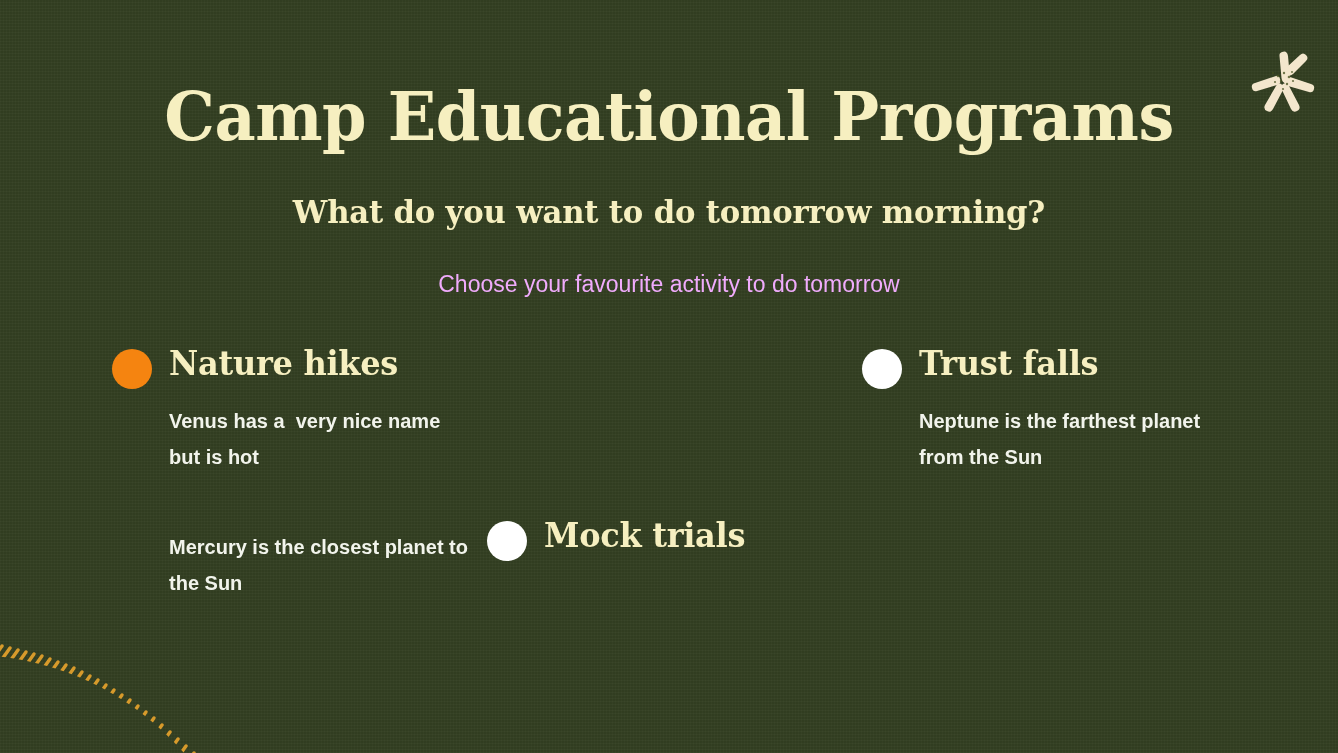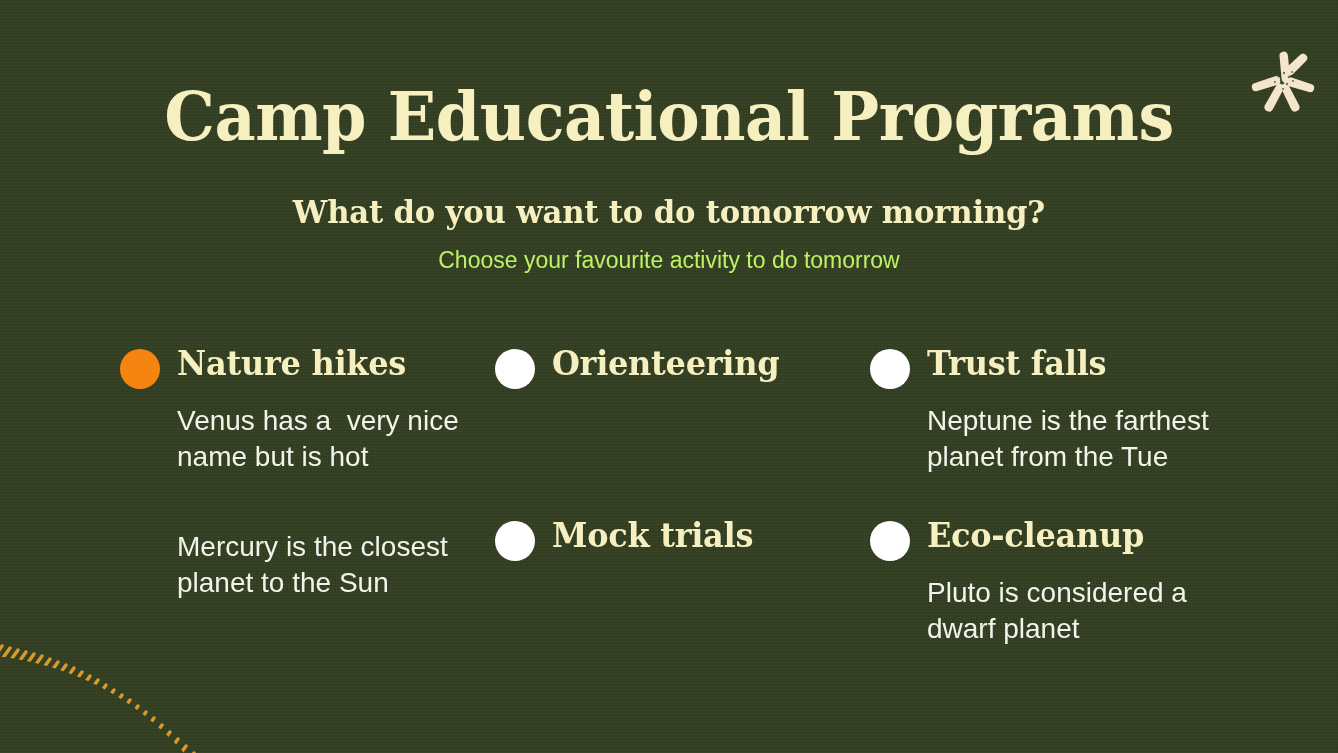--- a/index.html
+++ b/index.html
@@ -55,33 +55,33 @@
     font-weight: 700;
     font-size: 32px;
     line-height: 44px;
     letter-spacing: -0.2px;
     color: #f6efc0;
     transform: scaleX(0.96);
   }
   .caption {
     position: absolute;
     left: 0;
-    top: 244px;
+    top: 268px;
     width: 1338px;
     text-align: center;
     font-size: 23px;
     line-height: 32px;
-    color: #bef264;
+    color: #f0abfc;
     font-weight: 300;
   }
 
   
   .options {
     position: absolute;
-    left: 120px;
+    left: 112px;
     top: 343px;
     width: 1122px;
     display: grid;
     grid-template-columns: 375px 375px 372px;
     grid-template-rows: 172px auto;
   }
   .option { position: relative; padding-right: 18px; }
   .option-head {
     display: flex;
     align-items: flex-start;
@@ -103,23 +103,23 @@
     color: #f6efc0;
     margin-left: 17px;
     letter-spacing: -0.3px;
     transform: scaleX(0.97);
     transform-origin: left center;
     white-space: nowrap;
   }
   .option-desc {
     margin-left: 57px;
     margin-top: 14px;
-    font-size: 28px;
+    font-size: 20px;
     line-height: 36px;
-    font-weight: 400;
+    font-weight: 700;
     color: #f2f4ec;
     max-width: 300px;
     white-space: pre-wrap;
   }
 
   
   .star {
     position: absolute;
     left: 1248px;
     top: 46px;
@@ -214,48 +214,37 @@
 
       <div class="option">
         <div class="option-head">
           <div class="radio selected"></div>
           <div class="option-label">Nature hikes</div>
         </div>
         <div class="option-desc">Venus has a  very nice name but is hot</div>
       </div>
 
       <div class="option">
-        <div class="option-head">
-          <div class="radio"></div>
-          <div class="option-label">Orienteering</div>
-        </div>
       </div>
 
       <div class="option">
         <div class="option-head">
           <div class="radio"></div>
           <div class="option-label">Trust falls</div>
         </div>
-        <div class="option-desc">Neptune is the farthest planet from the Tue</div>
+        <div class="option-desc">Neptune is the farthest planet from the Sun</div>
       </div>
 
       <div class="option">
         <div class="option-desc">Mercury is the closest planet to the Sun</div>
       </div>
 
       <div class="option">
         <div class="option-head">
           <div class="radio"></div>
           <div class="option-label">Mock trials</div>
         </div>
       </div>
 
-      <div class="option">
-        <div class="option-head">
-          <div class="radio"></div>
-          <div class="option-label">Eco-cleanup</div>
-        </div>
-        <div class="option-desc">Pluto is considered a dwarf planet</div>
-      </div>
 
     </div>
   </div>
 </div>
 
 </body></html>

